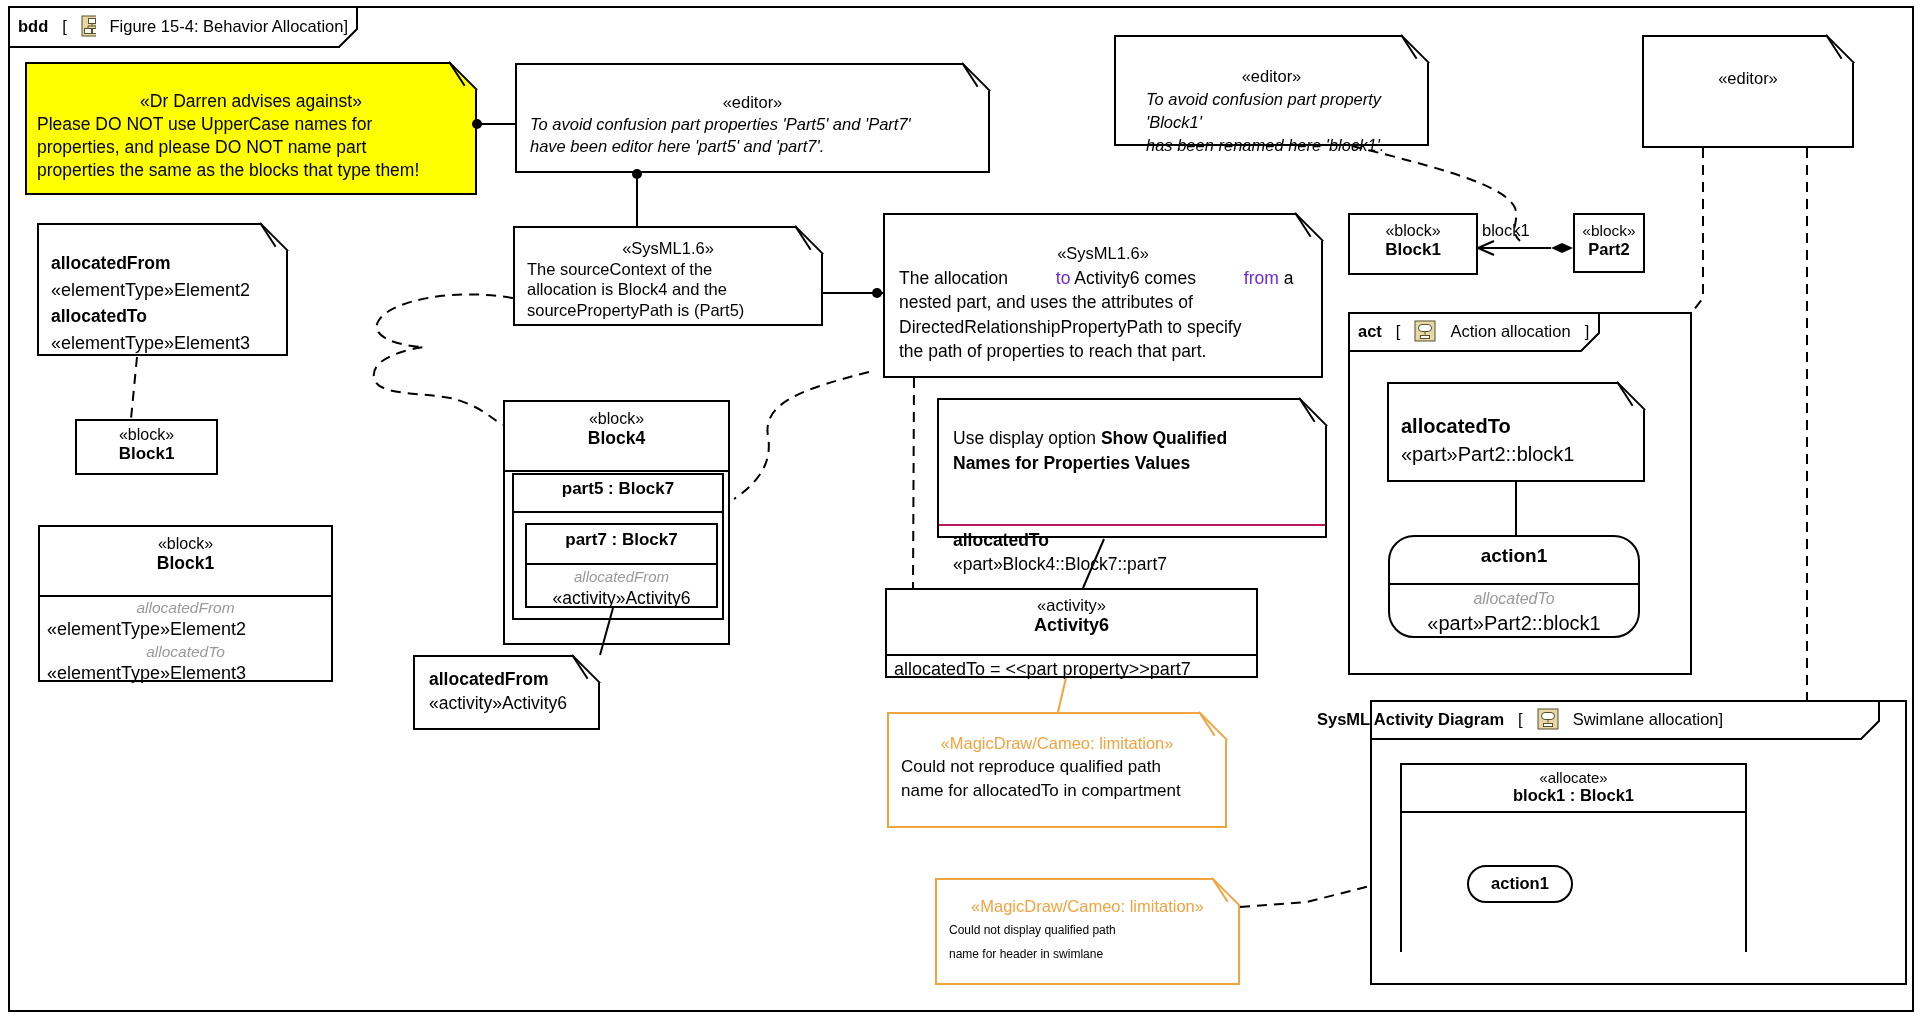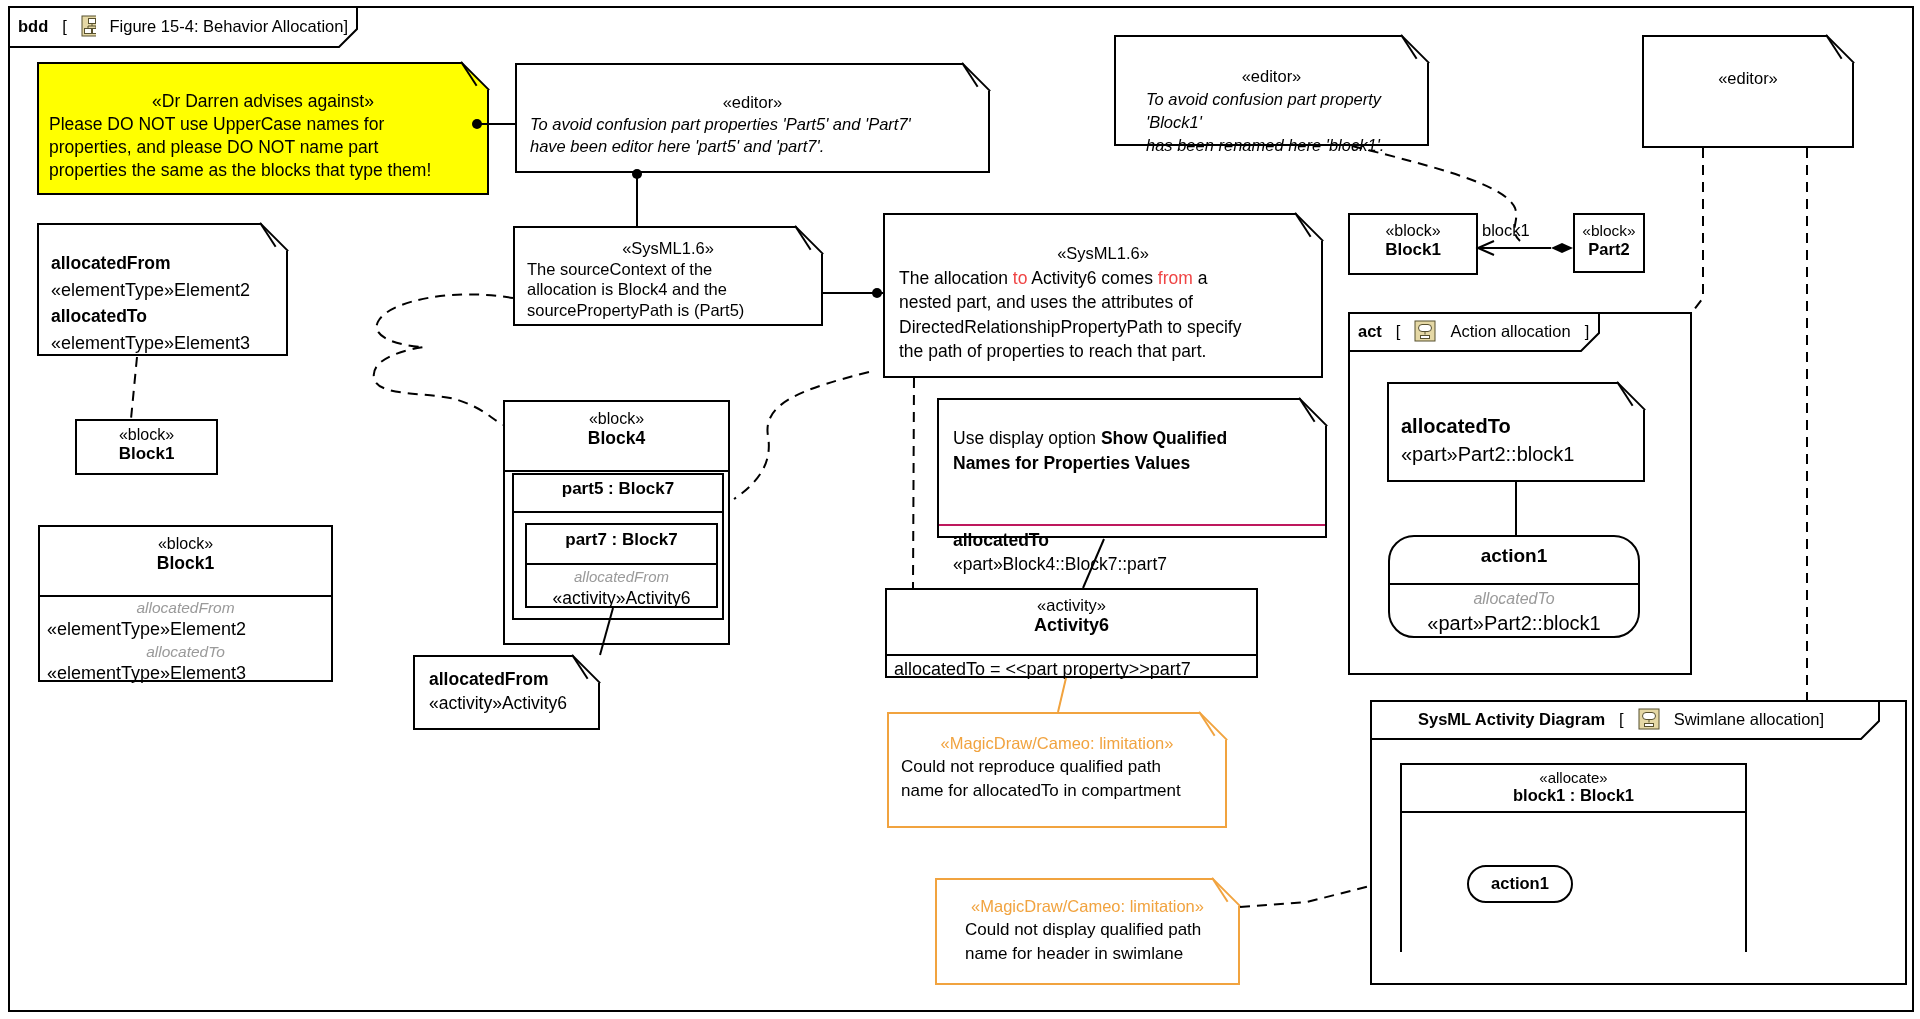--- a/index.html
+++ b/index.html
@@ -5,27 +5,27 @@
   html,body{margin:0;padding:0;background:#fff;}
   body{font-family:"Liberation Sans",sans-serif;color:#000;}
   #stage{position:relative;width:1920px;height:1019px;background:#fff;overflow:hidden;}
   .abs{position:absolute;box-sizing:border-box;}
   
   .frame{border:2px solid #000;background:transparent;}
   .tabtext{display:flex;align-items:center;white-space:nowrap;gap:14px;padding-left:10px;font-size:16.5px;z-index:4;}
   .tabtext .b{font-weight:bold;}
   
   .note{background:#fff;border:2px solid var(--nbr,#000);--nbg:#fff;z-index:2;}
-  .note.yellow{--nbg:#ffff00;background:#ffff00;margin-left:12px;}
+  .note.yellow{--nbg:#ffff00;background:#ffff00;}
   .note.orange{--nbr:#f1a33f;}
   .note.orange .stereo{color:#f1a33f;}
   .stereo{text-align:center;}
   .b{font-weight:bold;}
   .i{font-style:italic;}
-  .red{color:#ef4444;}
+  .red{color:#6d28d9;margin-left:43px;}
   .gray{color:#9a9a9a;font-style:italic;text-align:center;}
   
   .ear{position:absolute;top:-2px;right:-2px;width:28px;height:28px;background:#fff;}
   .ear i{display:block;}
   .ear .flap{position:absolute;left:0;top:0;width:100%;height:100%;background:var(--nbg,#fff);clip-path:polygon(0 0,100% 100%,0 100%);}
   .ear .diag{position:absolute;left:-6px;top:13px;width:40px;height:0;border-top:2px solid var(--nbr,#000);transform:rotate(45deg);}
   .ear .crease{position:absolute;left:-6.5px;top:11px;width:28px;height:0;border-top:2px solid var(--nbr,#000);transform:rotate(57deg);}
   
   .blk{background:#fff;border:2px solid #000;z-index:2;}
   .hdr{border-bottom:2px solid #000;text-align:center;}
@@ -223,21 +223,21 @@
     </div>
   <span class="ear">
         <i class="flap"></i>
         <i class="diag"></i>
         <i class="crease"></i>
       </span>
     </div>
 
   <div class="abs note orange" style="left:935px;top:878px;width:305px;height:107px;padding-top:14px;">
     <div class="stereo" style="font-size:16.5px;line-height:24px;">«MagicDraw/Cameo: limitation»</div>
-    <div style="padding-left:12px;font-size:17px;line-height:24px;margin-left:16px;">
+    <div style="padding-left:12px;font-size:12px;line-height:24px;">
       <div>Could not display qualified path</div>
       <div>name for header in swimlane</div>
     </div>
   <span class="ear">
         <i class="flap"></i>
         <i class="diag"></i>
         <i class="crease"></i>
       </span>
     </div>
 
@@ -283,21 +283,21 @@
     <div>
       <div class="gray" style="font-size:16px;line-height:22px;padding-top:3px;">allocatedTo</div>
       <div class="ctr" style="font-size:20px;line-height:26px;">«part»Part2::block1</div>
     </div>
   </div>
 
   <div class="abs frame" style="left:1370px;top:700px;width:537px;height:285px;"></div>
   <svg class="abs tabshape" style="left:1370px;top:700px;" width="512" height="40">
     <path d="M1,1 H509 V21 L491,39 H1 Z" fill="#fff" stroke="#000" stroke-width="2"></path>
   </svg>
-  <div class="abs tabtext" style="left:1408px;top:700px;width:500px;height:38px;">
+  <div class="abs tabtext" style="left:1307px;top:700px;width:500px;height:38px;">
     <span class="b">SysML Activity Diagram</span>
     <span>[</span>
     <svg width="22" height="22">
         <rect x="1" y="1" width="20" height="20" fill="#e5d8a5" stroke="#57502e"></rect>
         <rect x="4.5" y="4.5" width="13" height="7" rx="3.5" fill="#fff" stroke="#57502e"></rect>
         <path d="M11,11.5 V14.5" stroke="#57502e" fill="none"></path>
         <rect x="6.5" y="15.5" width="9" height="3" fill="#fff" stroke="#57502e"></rect>
       </svg>
     <span><span>Swimlane allocation</span><span>]</span></span>
   </div>

